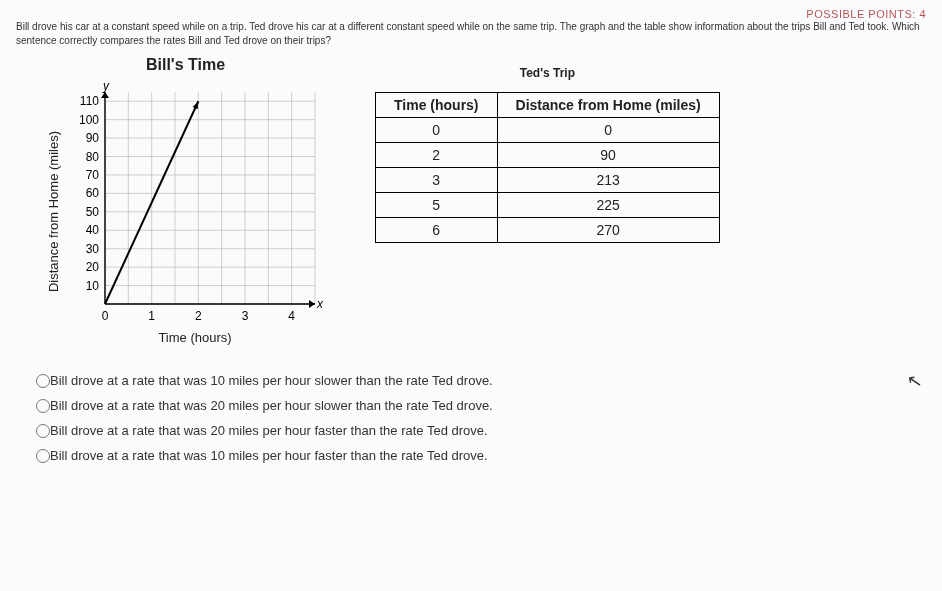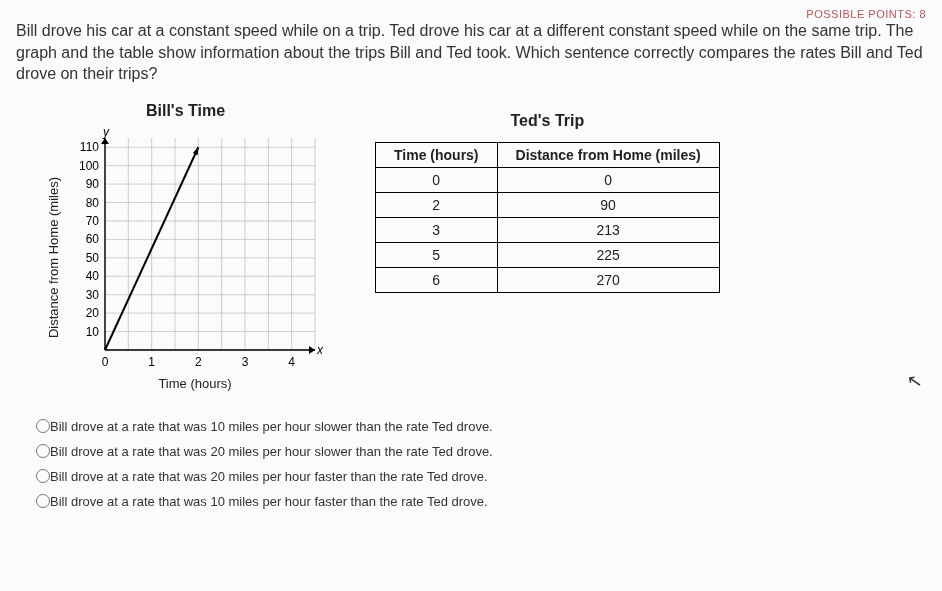--- a/index.html
+++ b/index.html
@@ -12,24 +12,24 @@
     box-sizing: border-box;
     background: #fafbfc;
   }
   .header-points {
     text-align: right;
     font-size: 11px;
     color: #b55;
     letter-spacing: 0.5px;
   }
   .question {
-    font-size: 16px;
+    font-size: 10px;
     color: #333;
     line-height: 1.35;
-    margin-bottom: 17px;
+    margin-bottom: 9px;
   }
   .content-row {
     display: flex;
     gap: 50px;
     align-items: flex-start;
     margin-left: 30px;
   }
   
   .chart-wrap {
     display: flex;
@@ -62,21 +62,21 @@
   }
   
   .table-wrap {
     display: flex;
     flex-direction: column;
     align-items: center;
     margin-top: 10px;
   }
   .table-title {
     font-weight: bold;
-    font-size: 16px;
+    font-size: 12px;
     margin-bottom: 12px;
   }
   table {
     border-collapse: collapse;
   }
   th, td {
     border: 1.5px solid #000;
     padding: 4px 18px;
     text-align: center;
     font-size: 14px;
@@ -109,21 +109,21 @@
     right: 20px;
     top: 370px;
     font-size: 18px;
     color: #333;
     transform: rotate(-10deg);
   }
 </style>
 </head>
 <body>
 
-<div class="header-points">POSSIBLE POINTS: 8</div>
+<div class="header-points">POSSIBLE POINTS: 4</div>
 
 <div class="question">Bill drove his car at a constant speed while on a trip. Ted drove his car at a different constant speed while on the same trip. The graph and the table show information about the trips Bill and Ted took. Which sentence correctly compares the rates Bill and Ted drove on their trips?</div>
 
 <div class="content-row">
 
   <div class="chart-wrap">
     <div class="chart-title">Bill's Time</div>
     <div class="chart-body">
       <div class="y-label">Distance from Home (miles)</div>
       <div class="chart-plot-wrap">

